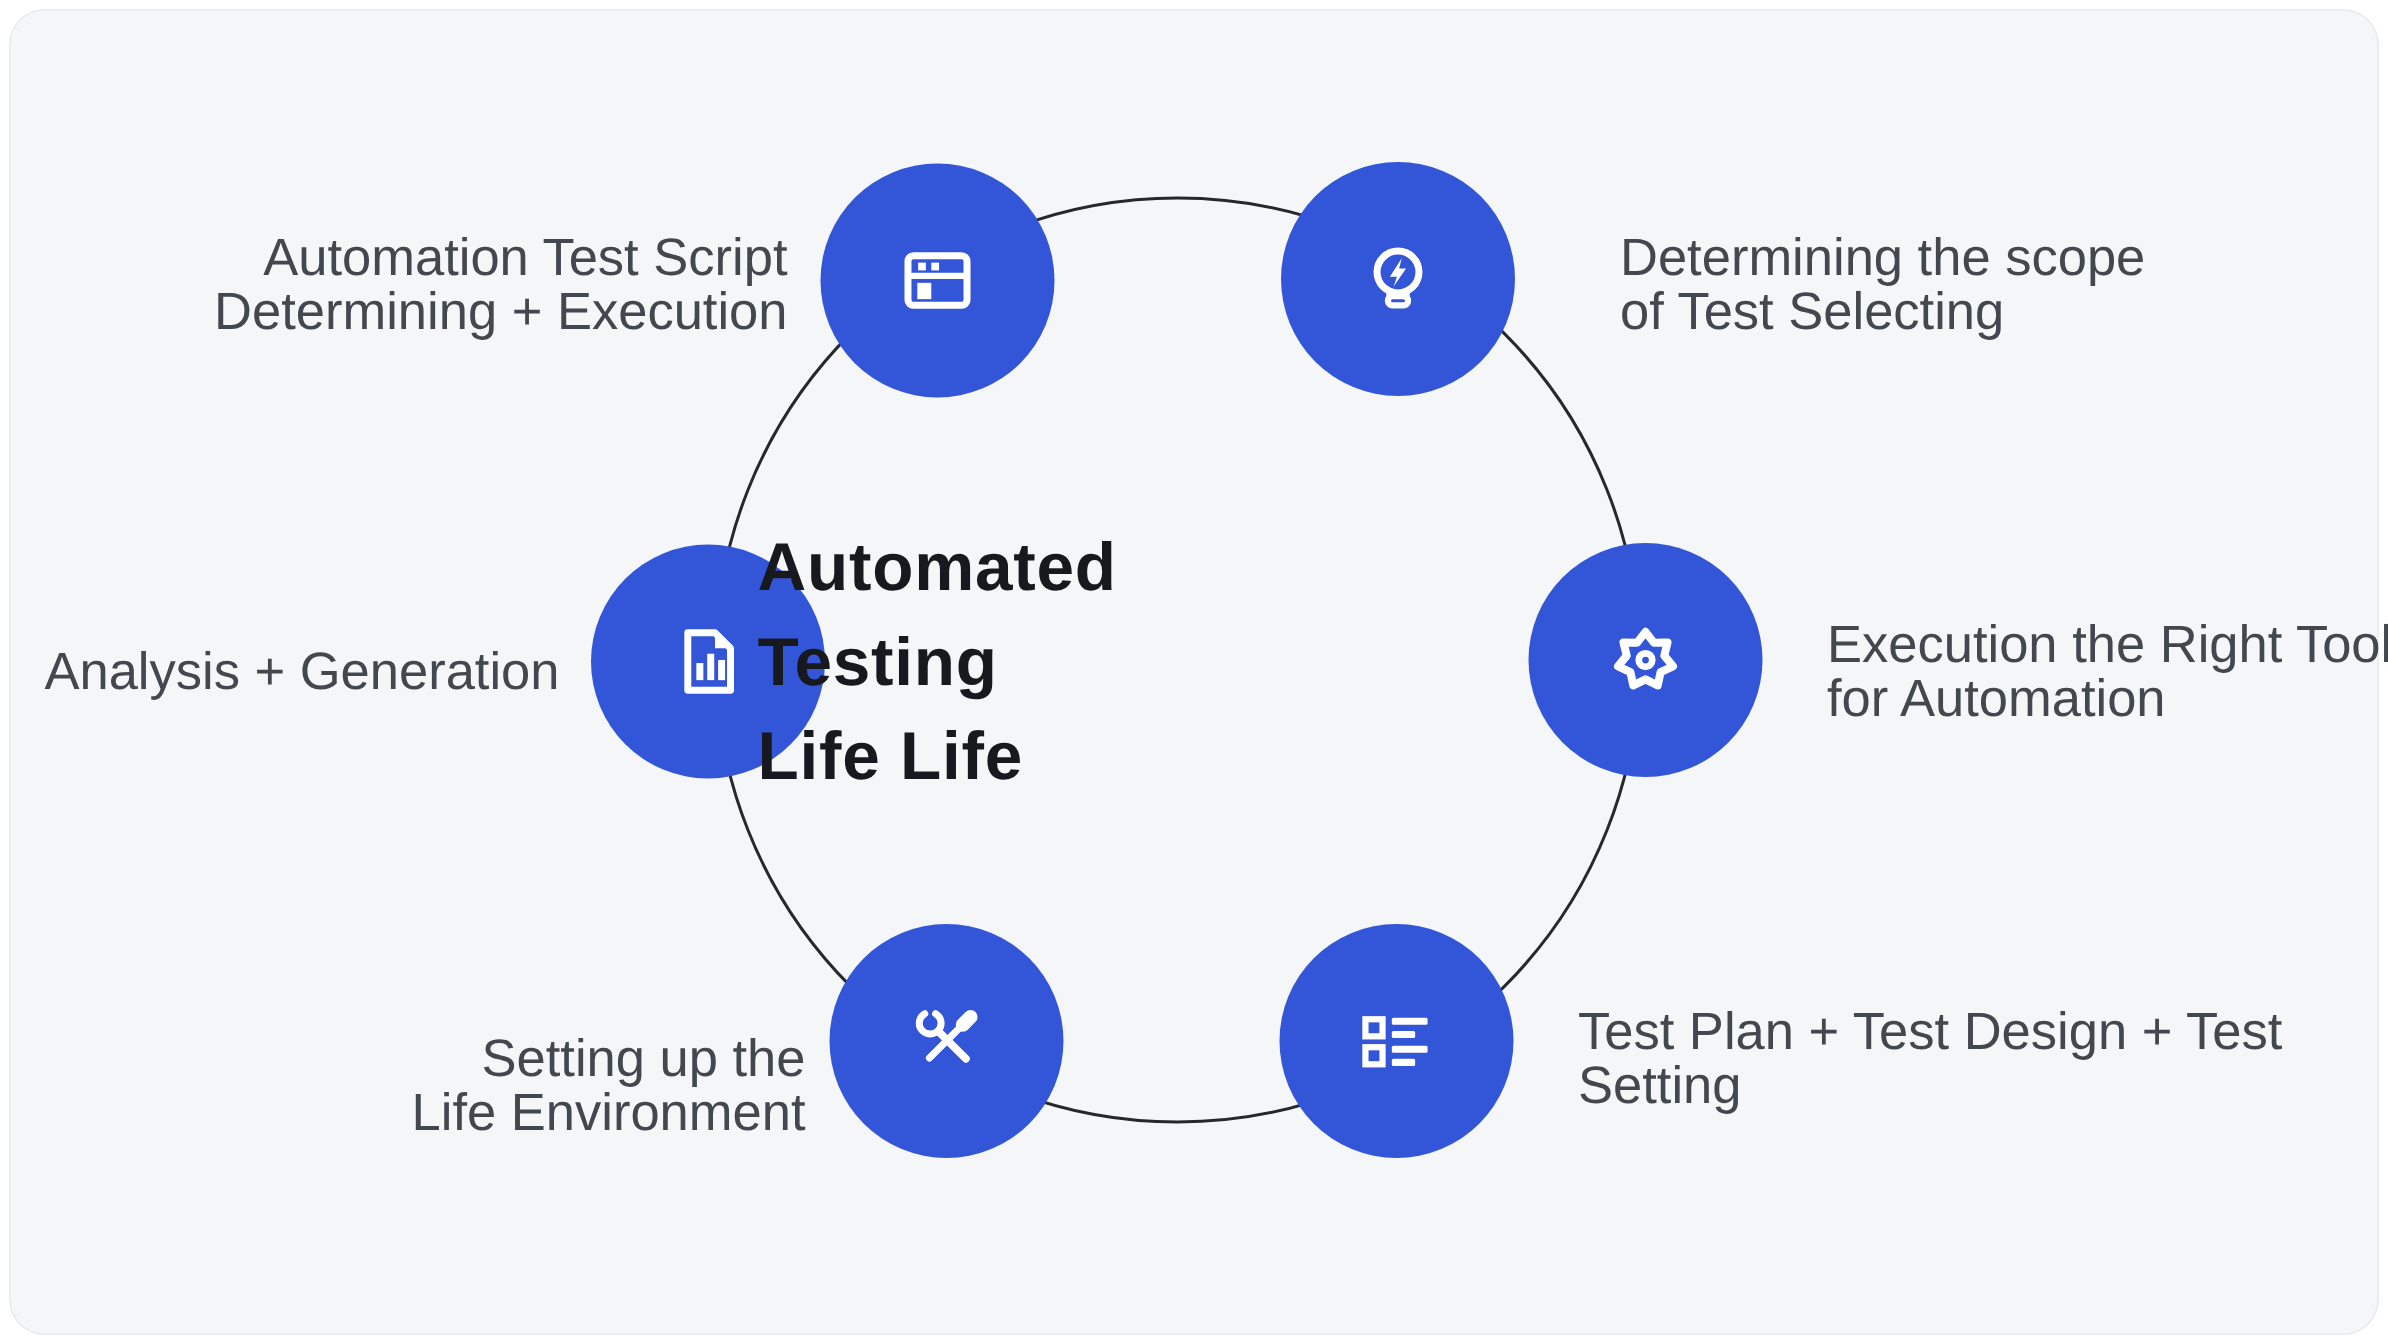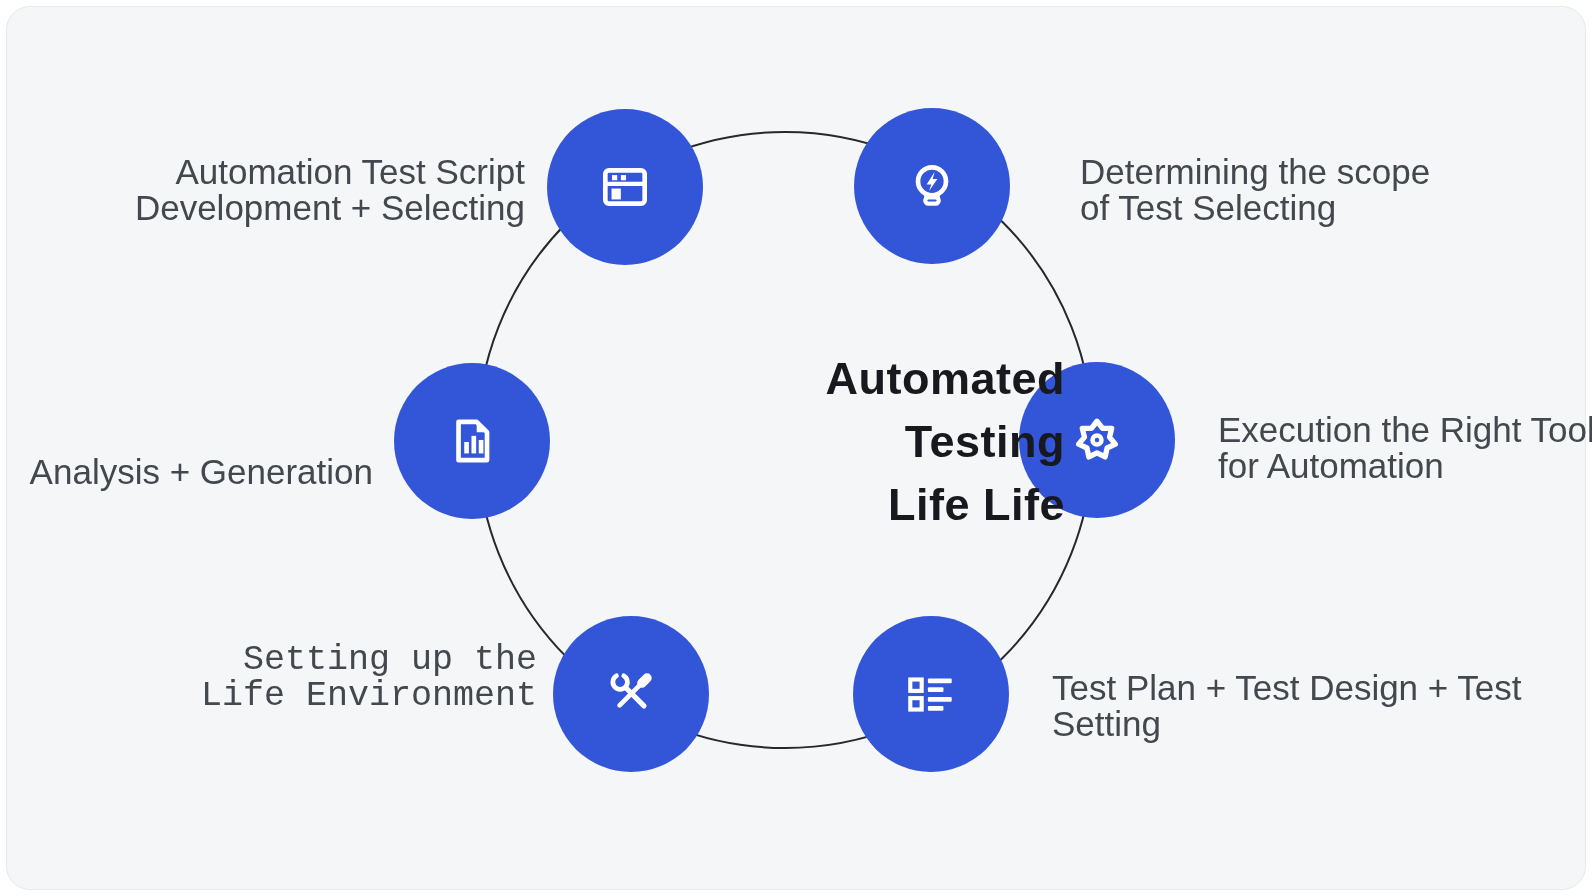--- a/index.html
+++ b/index.html
@@ -36,21 +36,21 @@
     display: flex;
     align-items: center;
     justify-content: center;
   }
   .node svg { display: block; }
   .center-title {
     position: absolute;
     left: 785px; top: 441px;
     transform: translate(-50%, -50%);
     width: 560px;
-    text-align: right;
+    text-align: left;
     color: var(--title-color, #17191F);
     font-size: 45px;
     line-height: 63px;
     font-weight: 700;
     letter-spacing: 0.5px;
   }
   .label {
     position: absolute;
     transform: translateY(-50%);
     color: var(--label-color, #43474E);
@@ -59,22 +59,22 @@
     font-weight: 400;
   }
   .label .ln { white-space: nowrap; }
   .label.align-right { text-align: right; }
   .label.align-left  { text-align: left; }
 
   .label-top-left     { right: 1067px; top: 190px; }
   .label-top-right    { left: 1080px;  top: 190px; }
   .label-right        { left: 1218px;  top: 448px; }
   .label-bottom-right { left: 1052px;  top: 706px; }
-  .label-bottom-left  { right: 1055px; top: 678px; font-family: Liberation Mono, monospace; }
-  .label-left         { right: 1219px; top: 448px; margin-top: 24px; }
+  .label-bottom-left  { right: 1055px; top: 724px; }
+  .label-left         { right: 1219px; top: 448px; }
 
   .node-top-left     { left: 547px; top: 109px; }
   .node-top-right    { left: 854px; top: 108px; }
   .node-right        { left: 1019px; top: 362px; }
   .node-bottom-right { left: 853px; top: 616px; }
   .node-bottom-left  { left: 553px; top: 616px; }
   .node-left         { left: 394px; top: 363px; }
 </style>
 </head>
 <body>
@@ -180,15 +180,15 @@
     <div class="ln">Setting up the</div>
     <div class="ln">Life Environment</div>
   </div>
 
   <div class="label align-right label-left">
     <div class="ln">Analysis + Generation</div>
   </div>
 
   <div class="label align-right label-top-left">
     <div class="ln">Automation Test Script</div>
-    <div class="ln">Development + Selecting</div>
+    <div class="ln">Determining + Execution</div>
   </div>
 </div>
 
 </body></html>

